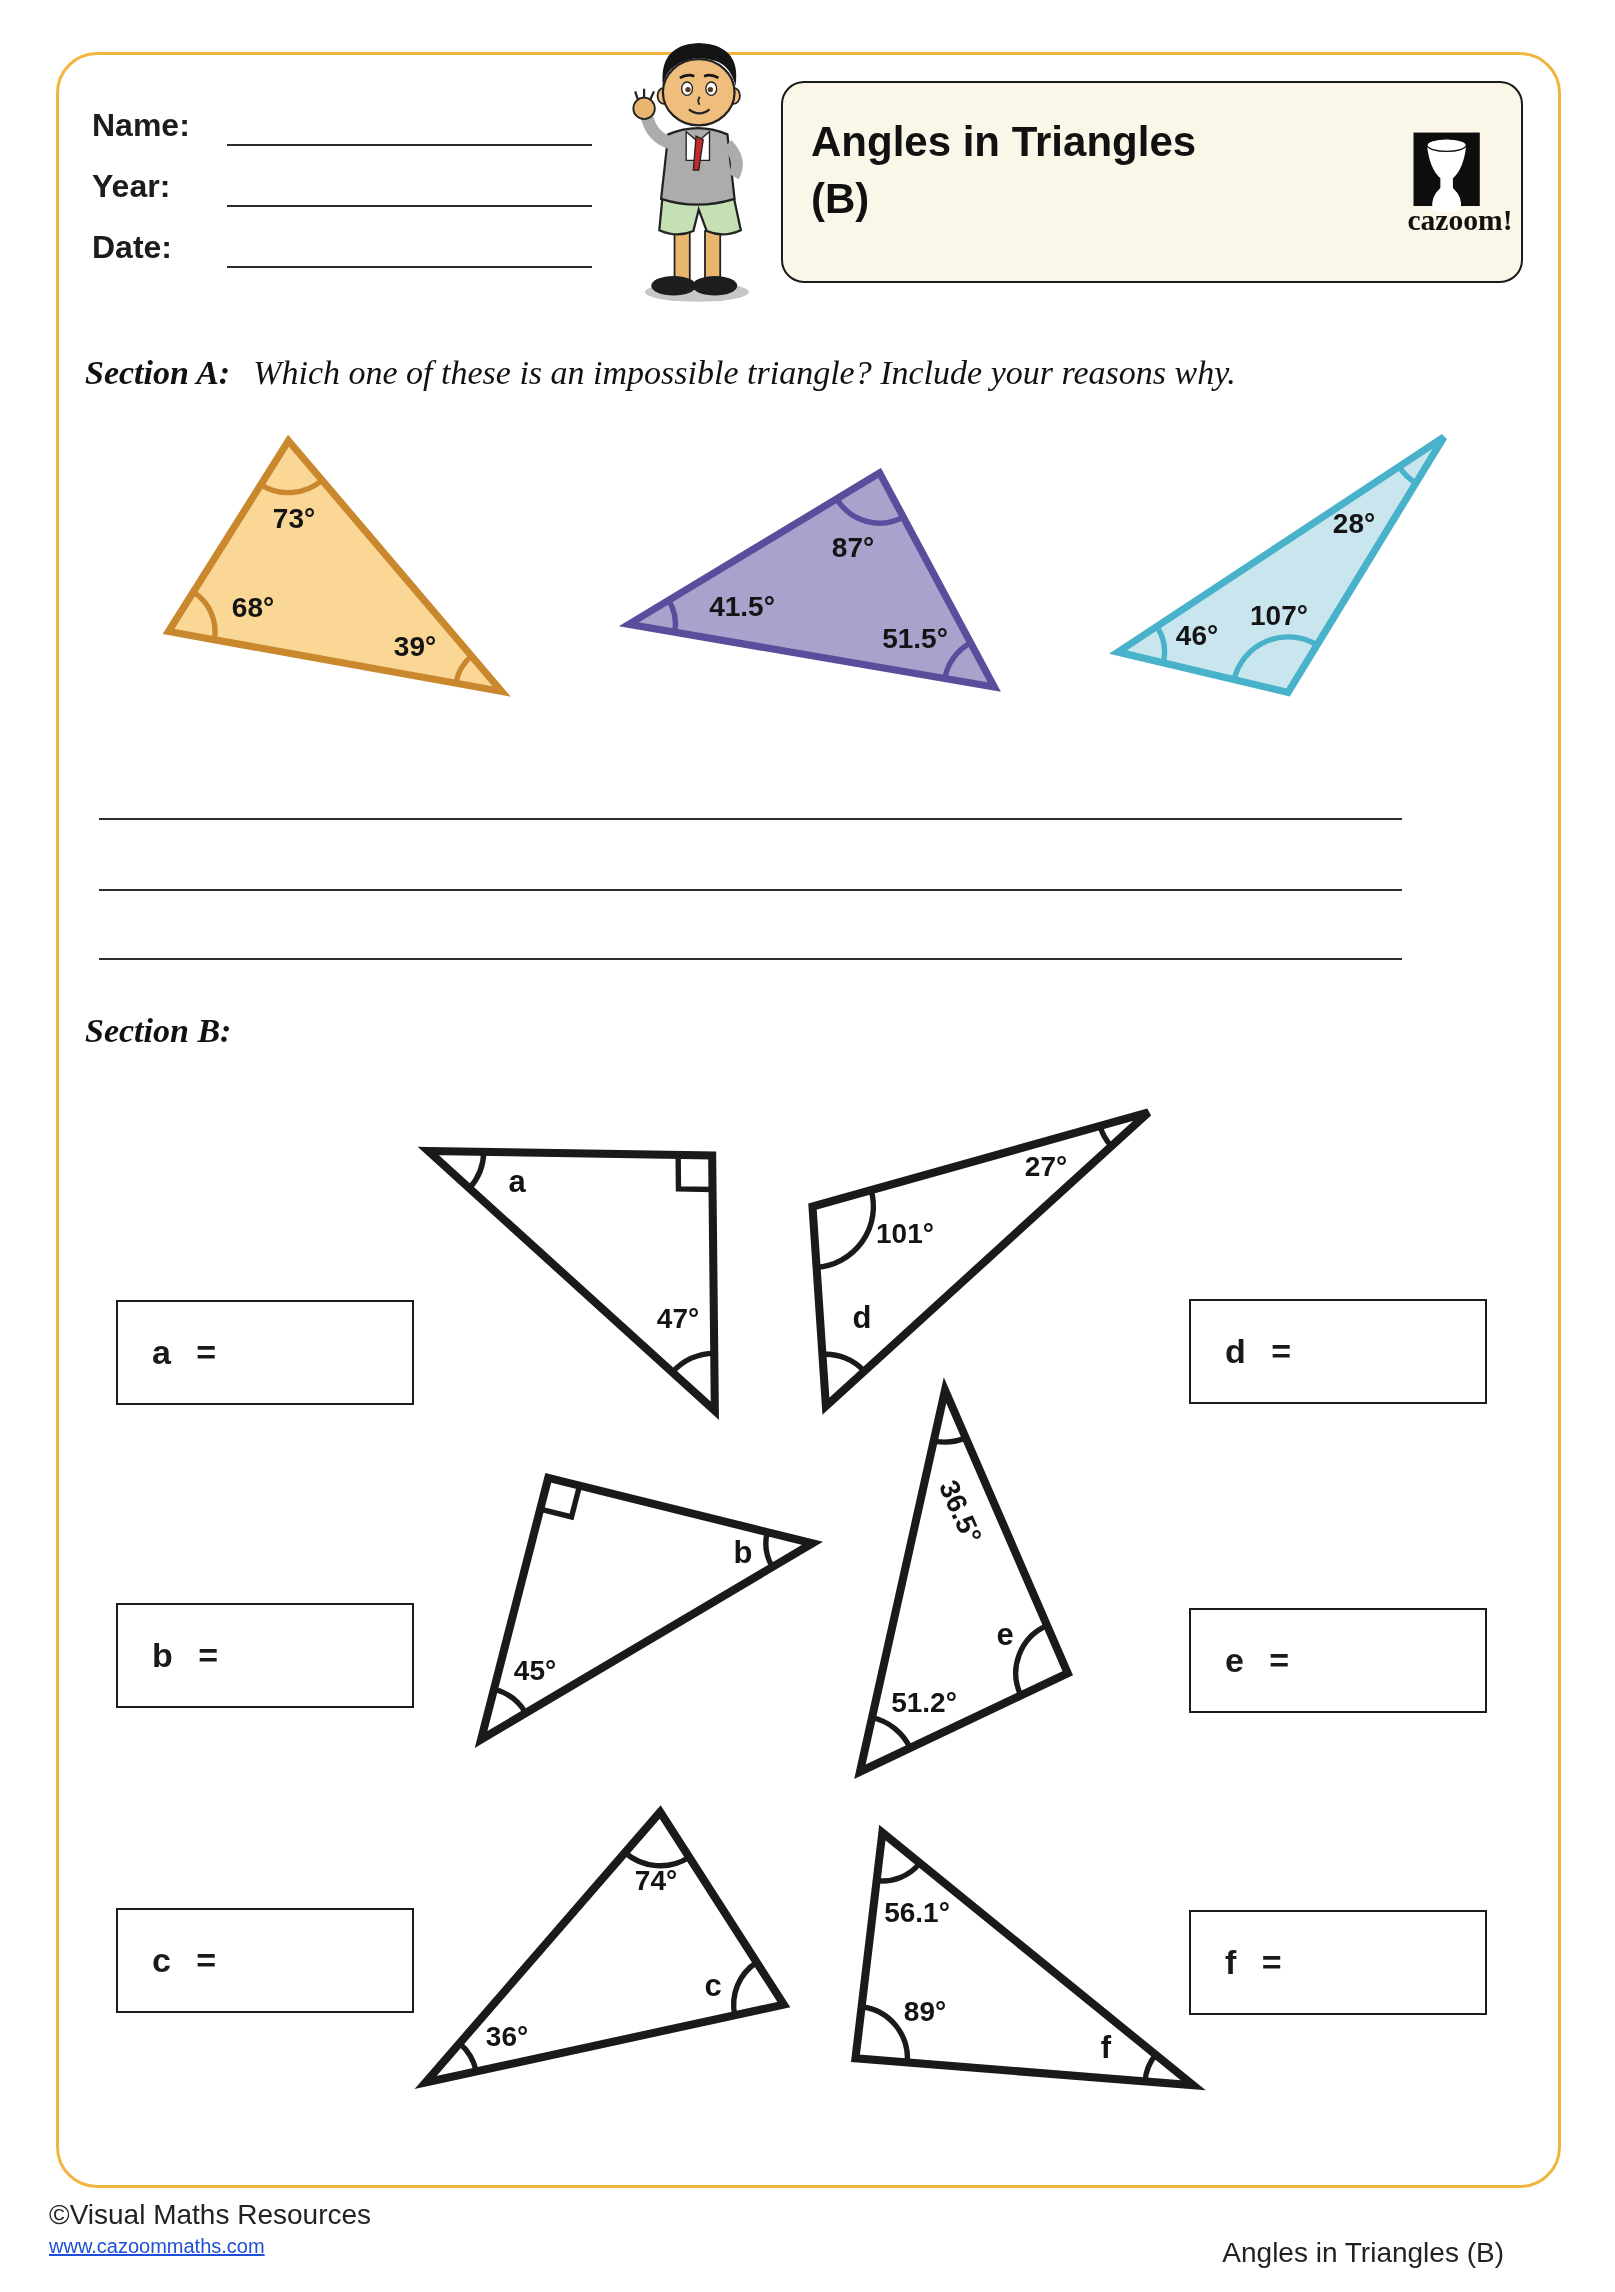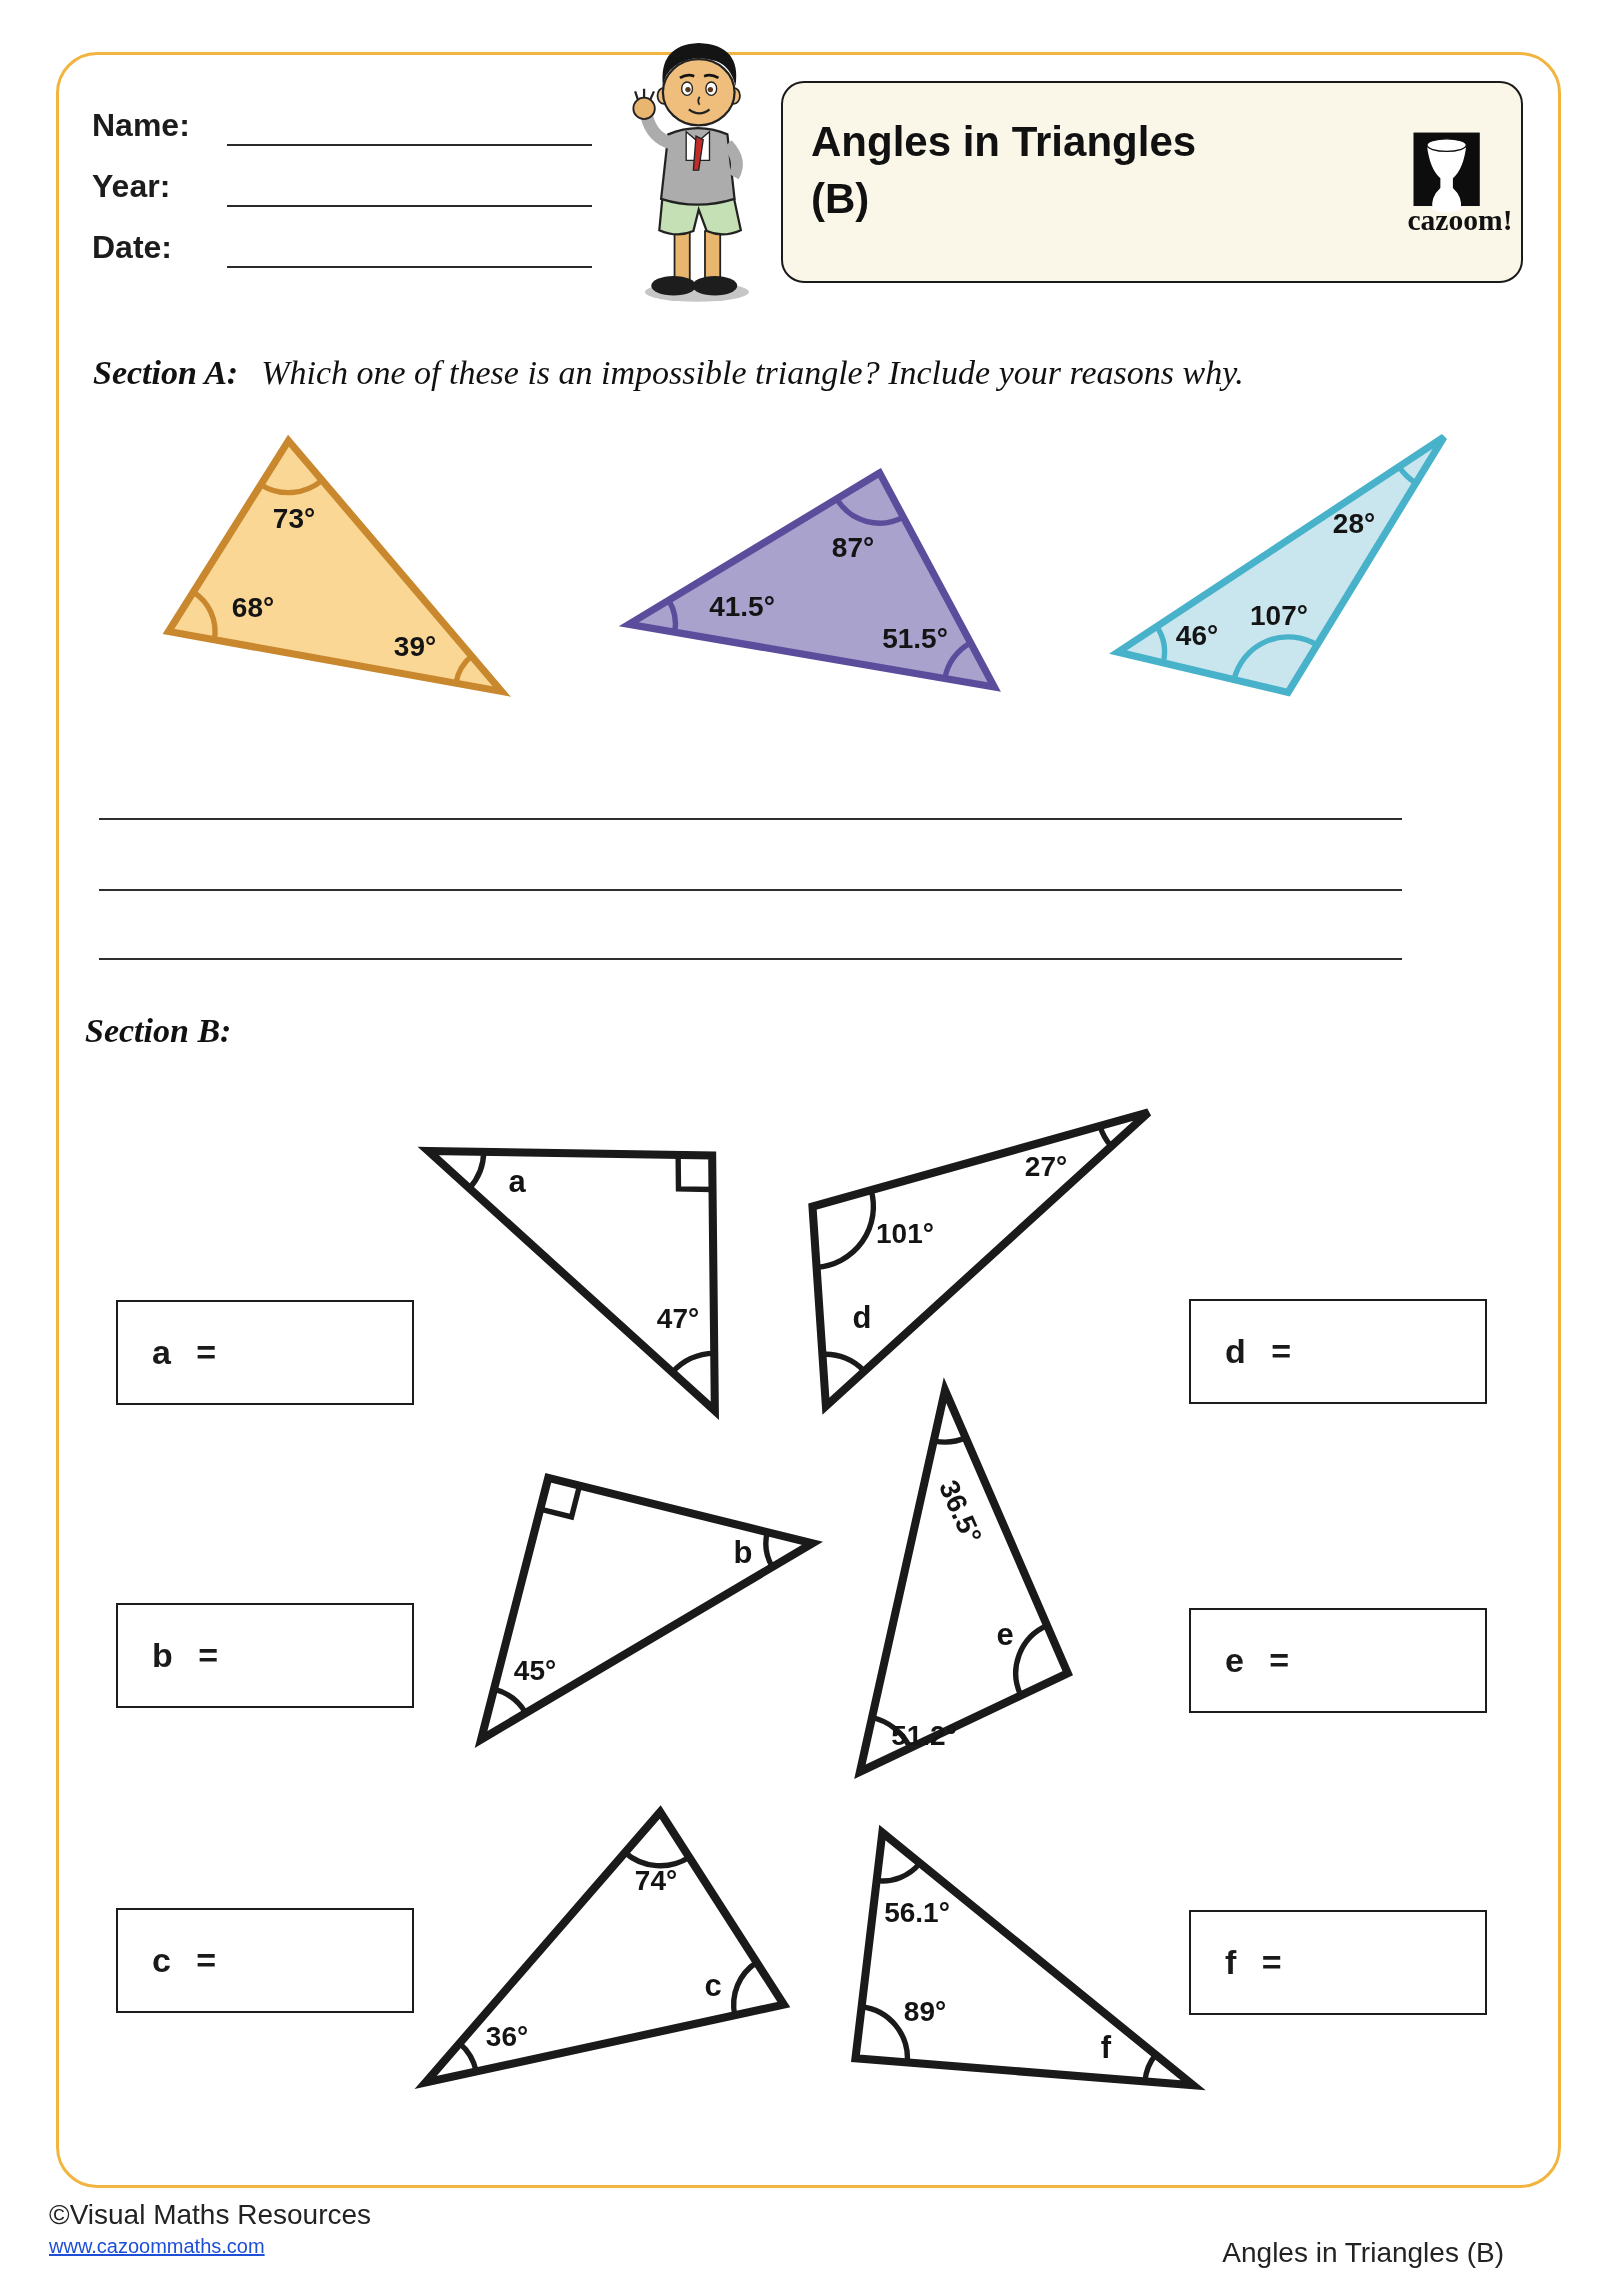--- a/index.html
+++ b/index.html
@@ -133,21 +133,21 @@
     <div>Angles in Triangles</div>
     <div>(B)</div>
   </div>
   <svg class="geo" width="1616" height="2293" viewBox="0 0 1804 2560">
     <rect x="1578" y="148" width="74" height="82" fill="#0d0d0d"></rect>
     <path d="M1593 162 q22 -9 44 0 q-3 27 -15 37 l0 11 q11 10 9 24 q-16 7 -32 0 q-2 -14 9 -24 l0 -11 q-12 -10 -15 -37 Z" fill="#ffffff"></path>
     <ellipse cx="1615" cy="162" rx="22" ry="7" fill="#ffffff" stroke="#0d0d0d" stroke-width="1.5"></ellipse>
   </svg>
   <div class="logotext">cazoom!</div>
 
-  <div class="sectionhead" style="top:354px;margin-left:8px;">
+  <div class="sectionhead" style="top:354px;">
     <span class="shn">Section A:</span>
     <span class="shp">Which one of these is an impossible triangle? Include your reasons why.</span>
   </div>
 
   <div class="ang" style="left:294px;top:519px;">73°</div>
   <div class="ang" style="left:253px;top:608px;">68°</div>
   <div class="ang" style="left:415px;top:647px;">39°</div>
   <div class="ang" style="left:853px;top:548px;">87°</div>
   <div class="ang" style="left:742px;top:607px;">41.5°</div>
   <div class="ang" style="left:915px;top:639px;">51.5°</div>
@@ -168,21 +168,21 @@
   <div class="ang big" style="left:743px;top:1553px;">b</div>
   <div class="ang" style="left:535px;top:1671px;">45°</div>
   <div class="ang" style="left:656px;top:1881px;">74°</div>
   <div class="ang" style="left:507px;top:2037px;">36°</div>
   <div class="ang big" style="left:713px;top:1986px;">c</div>
   <div class="ang" style="left:1046px;top:1167px;">27°</div>
   <div class="ang" style="left:905px;top:1234px;">101°</div>
   <div class="ang big" style="left:862px;top:1318px;">d</div>
   <div class="ang rot" style="left:960px;top:1512px;">36.5°</div>
   <div class="ang big" style="left:1005px;top:1635px;">e</div>
-  <div class="ang" style="left:924px;top:1703px;margin-top:33px;">51.2°</div>
+  <div class="ang" style="left:924px;top:1703px;">51.2°</div>
   <div class="ang" style="left:917px;top:1913px;">56.1°</div>
   <div class="ang" style="left:925px;top:2012px;">89°</div>
   <div class="ang big" style="left:1106px;top:2048px;">f</div>
 
   <div class="abox" style="left:116px;top:1300px;">
     <span>a =</span>
     </div>
   <div class="abox" style="left:116px;top:1603px;">
     <span>b =</span>
     </div>

